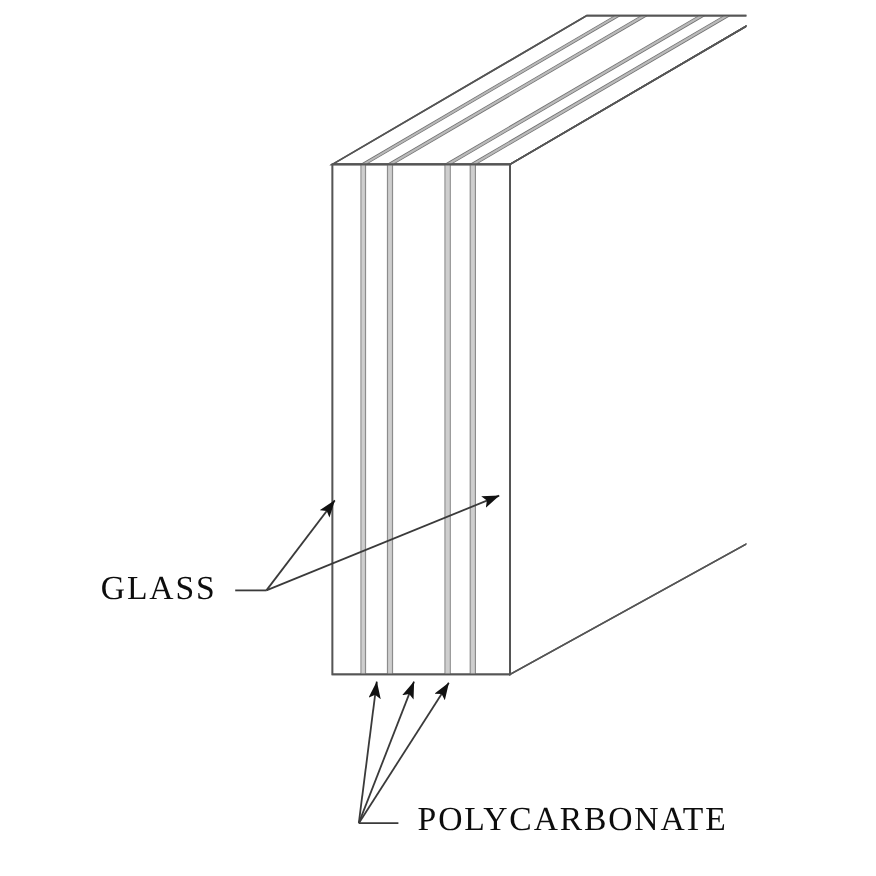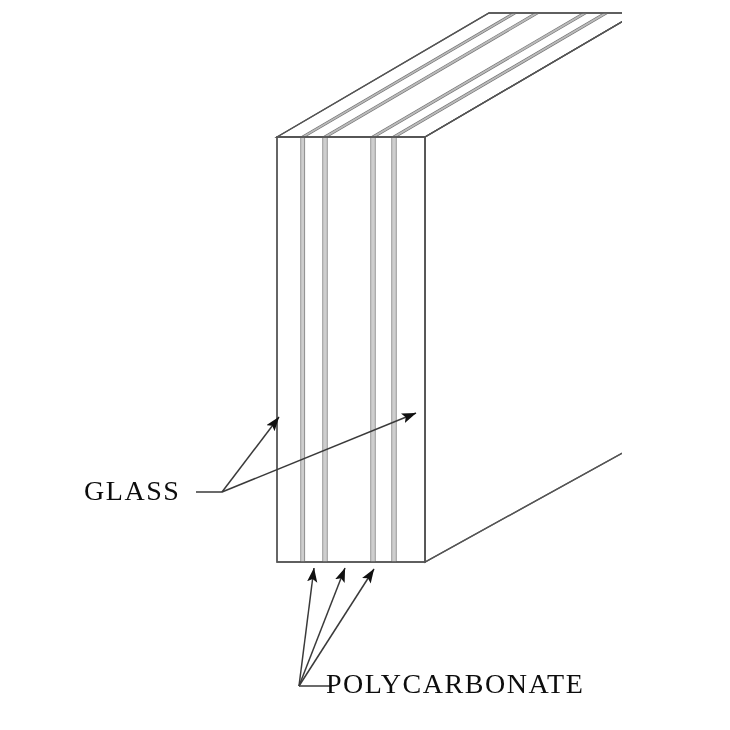--- a/index.html
+++ b/index.html
@@ -29,21 +29,21 @@
     white-space: nowrap;
     letter-spacing: 0.055em;
     font-weight: 400;
   }
   #label-glass {
     left: 84px;
     top: 475px;
     font-size: 28px;
   }
   #label-polycarbonate {
-    left: 326px;
+    left: 348px;
     top: 668px;
     font-size: 28px;
   }
 </style>
 </head>
 <body>
 
 <div id="stage">
 
   <svg id="diagram-svg" viewBox="0 0 730 730">

